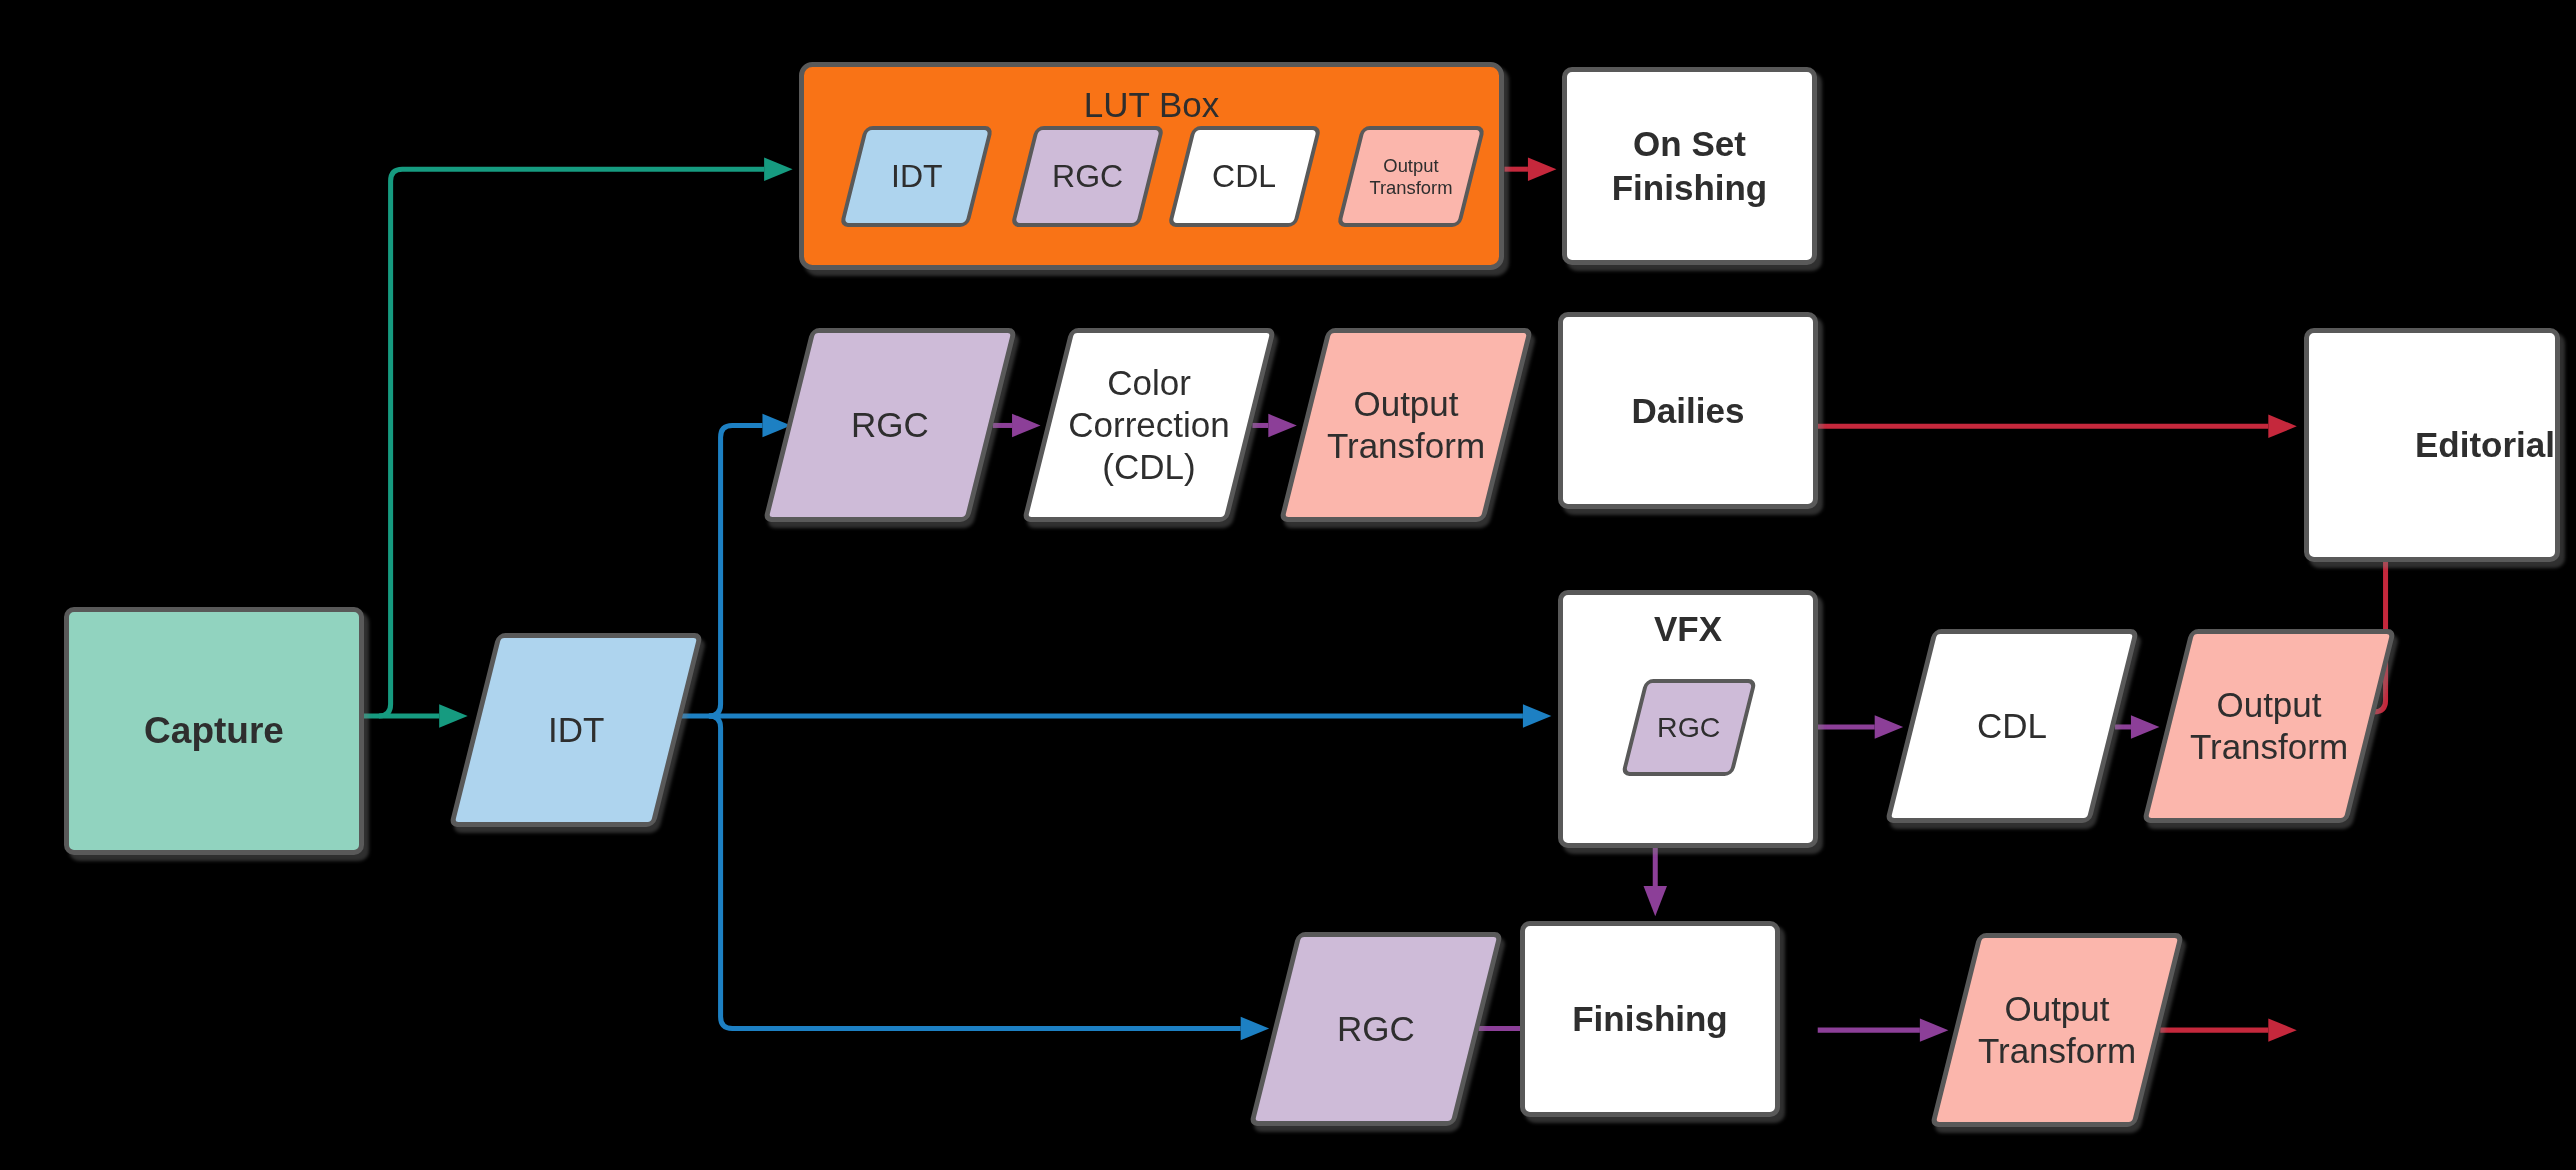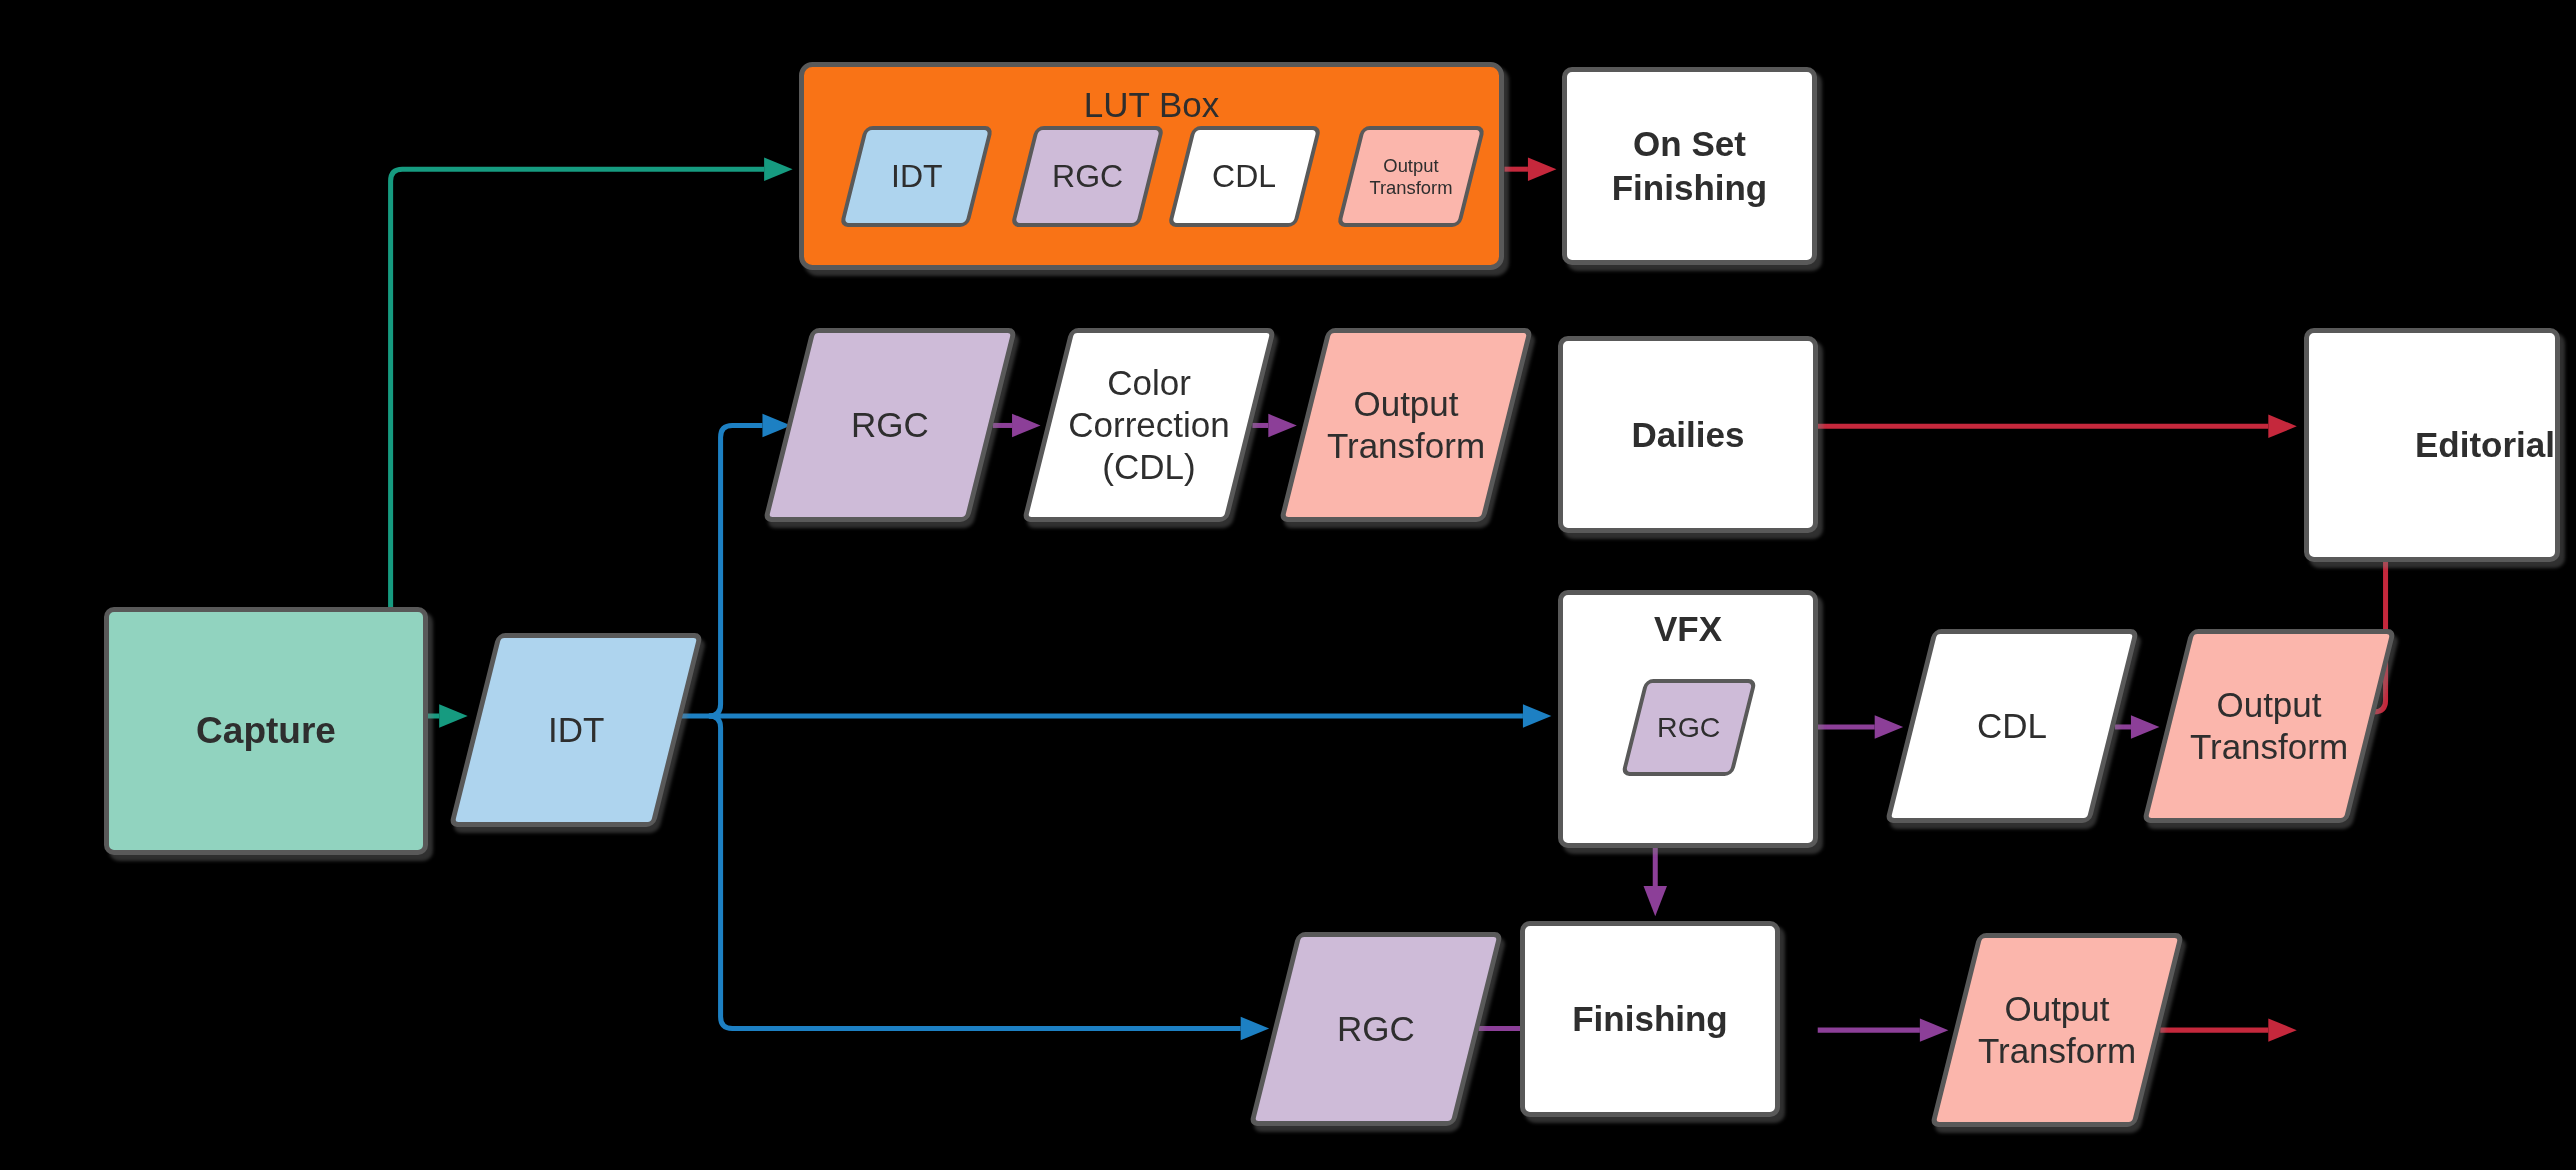--- a/index.html
+++ b/index.html
@@ -80,21 +80,21 @@
     <path d="M1796 202 H1824" stroke="#c5283c" stroke-width="6"></path>
     <polygon points="1858,202 1824,188 1824,216" fill="#c5283c"></polygon>
     <path d="M2170 509 H2708" stroke="#c5283c" stroke-width="6"></path>
     <polygon points="2742,509 2708,495 2708,523" fill="#c5283c"></polygon>
     <path d="M2822 850 H2834 Q2848 850 2848 836 V665" stroke="#c5283c" stroke-width="6"></path>
     <polygon points="2848,631 2834,665 2862,665" fill="#c5283c"></polygon>
     <path d="M2579 1230 H2708" stroke="#c5283c" stroke-width="6"></path>
     <polygon points="2742,1230 2708,1216 2708,1244" fill="#c5283c"></polygon>
   </svg>
 
-  <div class="node rect fill-teal cap" style="left:64px;top:607px;width:324px;height:248px;margin-left:40px;">
+  <div class="node rect fill-teal cap" style="left:64px;top:607px;width:300px;height:248px;">
     <span class="lbl">Capture</span>
   </div>
 
   <div class="node para fill-blue" style="left:473px;top:633px;width:206px;height:194px;">
     <span class="lbl">IDT</span>
   </div>
 
   <div id="lut-box">
     <div id="lut-title">LUT Box</div>
     <div class="node para lut-item fill-blue" style="left:48px;top:59px;width:129px;height:101px;">
@@ -117,21 +117,21 @@
 
   <div class="node para fill-purple" style="left:787px;top:328px;width:206px;height:194px;">
     <span class="lbl">RGC</span>
   </div>
   <div class="node para fill-white" style="left:1046px;top:328px;width:206px;height:194px;">
     <span class="lbl">Color Correction (CDL)</span>
   </div>
   <div class="node para fill-salmon" style="left:1303px;top:328px;width:206px;height:194px;">
     <span class="lbl">Output Transform</span>
   </div>
-  <div class="node rect fill-white" style="left:1558px;top:336px;width:260px;height:197px;">
+  <div class="node rect fill-white" style="left:1558px;top:312px;width:260px;height:197px;">
     <span class="lbl">Dailies</span>
   </div>
   <div class="node rect fill-white" style="left:2304px;top:328px;width:256px;height:234px;justify-content:flex-end;">
     <span class="lbl">Editorial</span>
   </div>
 
   <div class="node rect fill-white" id="vfx-box" style="left:1558px;top:590px;width:260px;height:258px;">
     <div id="vfx-title">VFX</div>
     <div class="node para fill-purple" id="vfx-rgc" style="left:70px;top:84px;width:112px;height:97px;">
       <span class="lbl">RGC</span>

